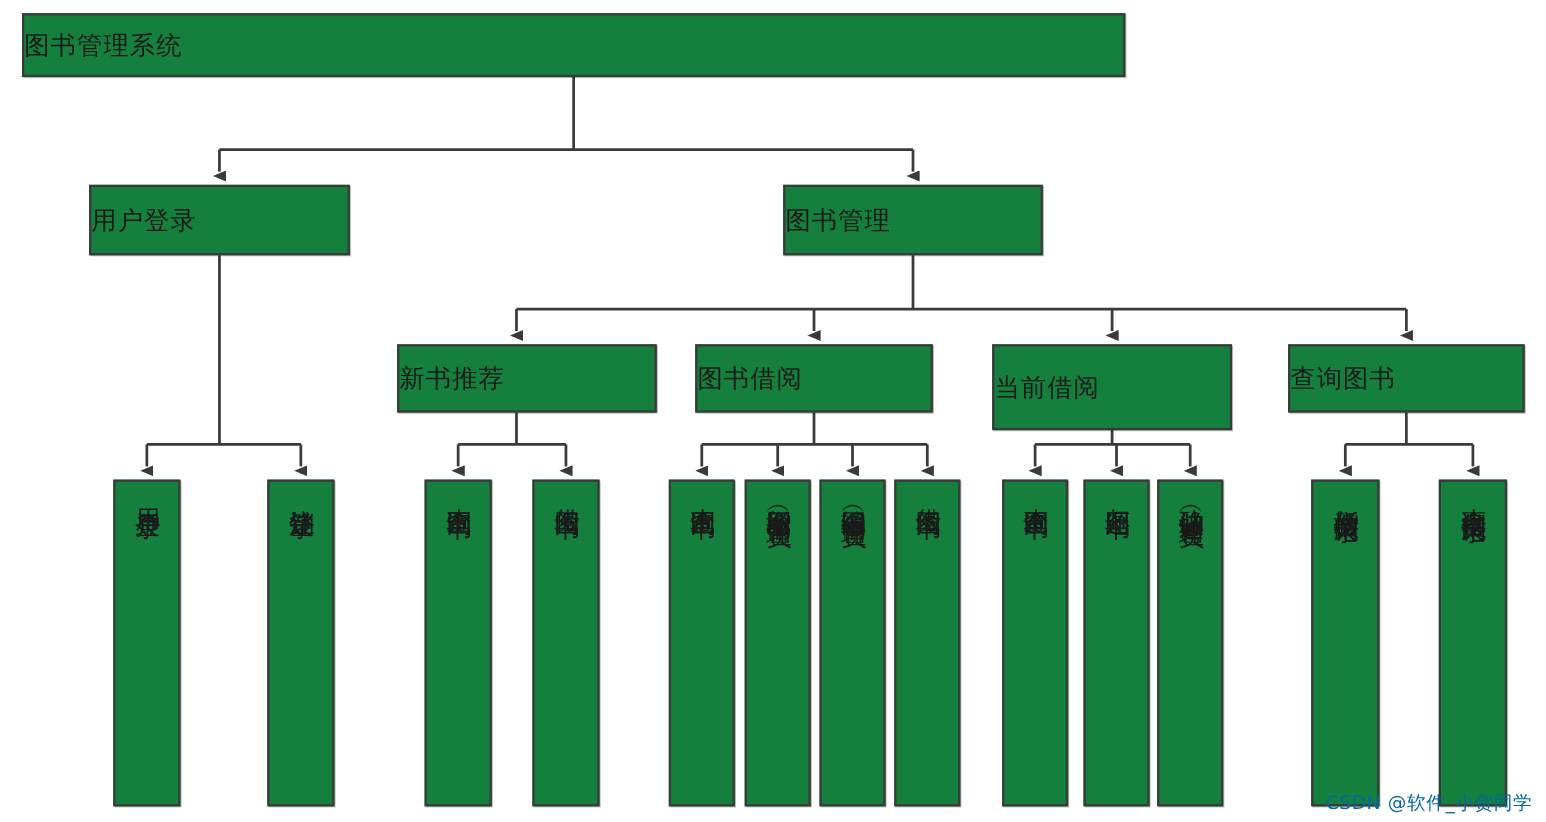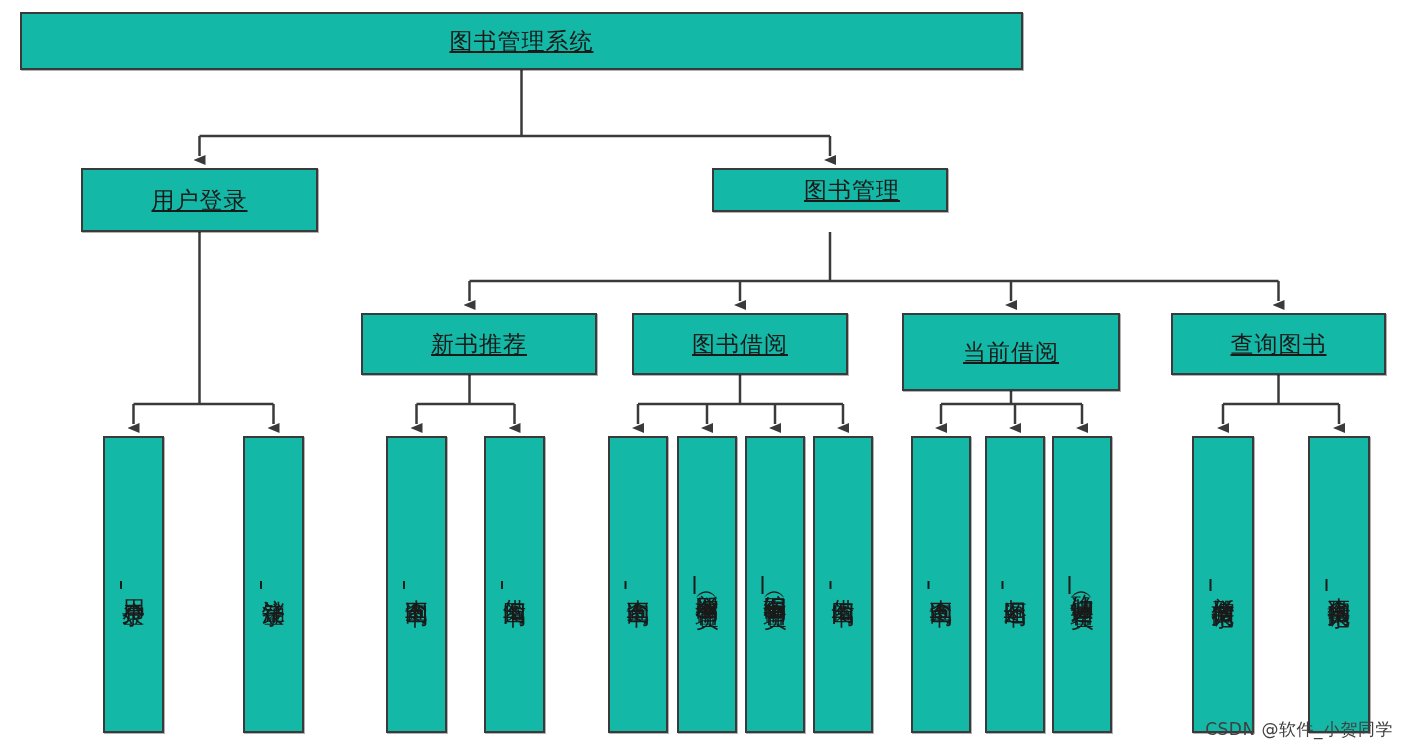--- a/index.html
+++ b/index.html
@@ -20,27 +20,26 @@
     left: 0;
     top: 0;
     width: 1405px;
     height: 747px;
     pointer-events: none;
   }
   .node {
     position: absolute;
     box-sizing: border-box;
     border: 2px solid #3a3a3a;
-    background: #14b8a6;
+    background: #15803d;
     display: flex;
     align-items: center;
-    justify-content: center;
+    justify-content: flex-start;
     color: #1a1a1a;
     box-shadow: 1px 1px 0 rgba(0,0,0,0.30);
-    text-decoration: underline;
   }
   .node.h {
     font-size: 23px;
     letter-spacing: 1px;
   }
   .node.v {
     writing-mode: vertical-rl;
     text-orientation: upright;
     font-size: 23px;
     letter-spacing: 2px;
@@ -52,21 +51,21 @@
   .node.v .vlabel {
     writing-mode: vertical-rl;
     text-orientation: upright;
     display: block;
   }
   #watermark {
     position: absolute;
     right: 12px;
     bottom: 6px;
     font-size: 17px;
-    color: #404040;
+    color: #0369a1;
     letter-spacing: 0.5px;
     white-space: nowrap;
   }
 </style>
 </head>
 <body>
 
 <div id="canvas">
   <svg id="edges" viewBox="0 0 1405 747">
     <defs>
@@ -111,21 +110,21 @@
       </g>
   </svg>
 
   <div id="nodes">
       <div class="node h" style="left: 20px; top: 12px; width: 1003px; height: 58px;">
         <span class="hlabel">图书管理系统</span>
       </div>
       <div class="node h" style="left: 81px; top: 168px; width: 237px; height: 64px;">
         <span class="hlabel">用户登录</span>
       </div>
-      <div class="node h" style="left: 712px; top: 168px; width: 236px; height: 44px; padding-left: 44px;">
+      <div class="node h" style="left: 712px; top: 168px; width: 236px; height: 64px;">
         <span class="hlabel">图书管理</span>
       </div>
       <div class="node h" style="left: 361px; top: 313px; width: 236px; height: 62px;">
         <span class="hlabel">新书推荐</span>
       </div>
       <div class="node h" style="left: 632px; top: 313px; width: 216px; height: 62px;">
         <span class="hlabel">图书借阅</span>
       </div>
       <div class="node h" style="left: 902px; top: 313px; width: 218px; height: 78px;">
         <span class="hlabel">当前借阅</span>

